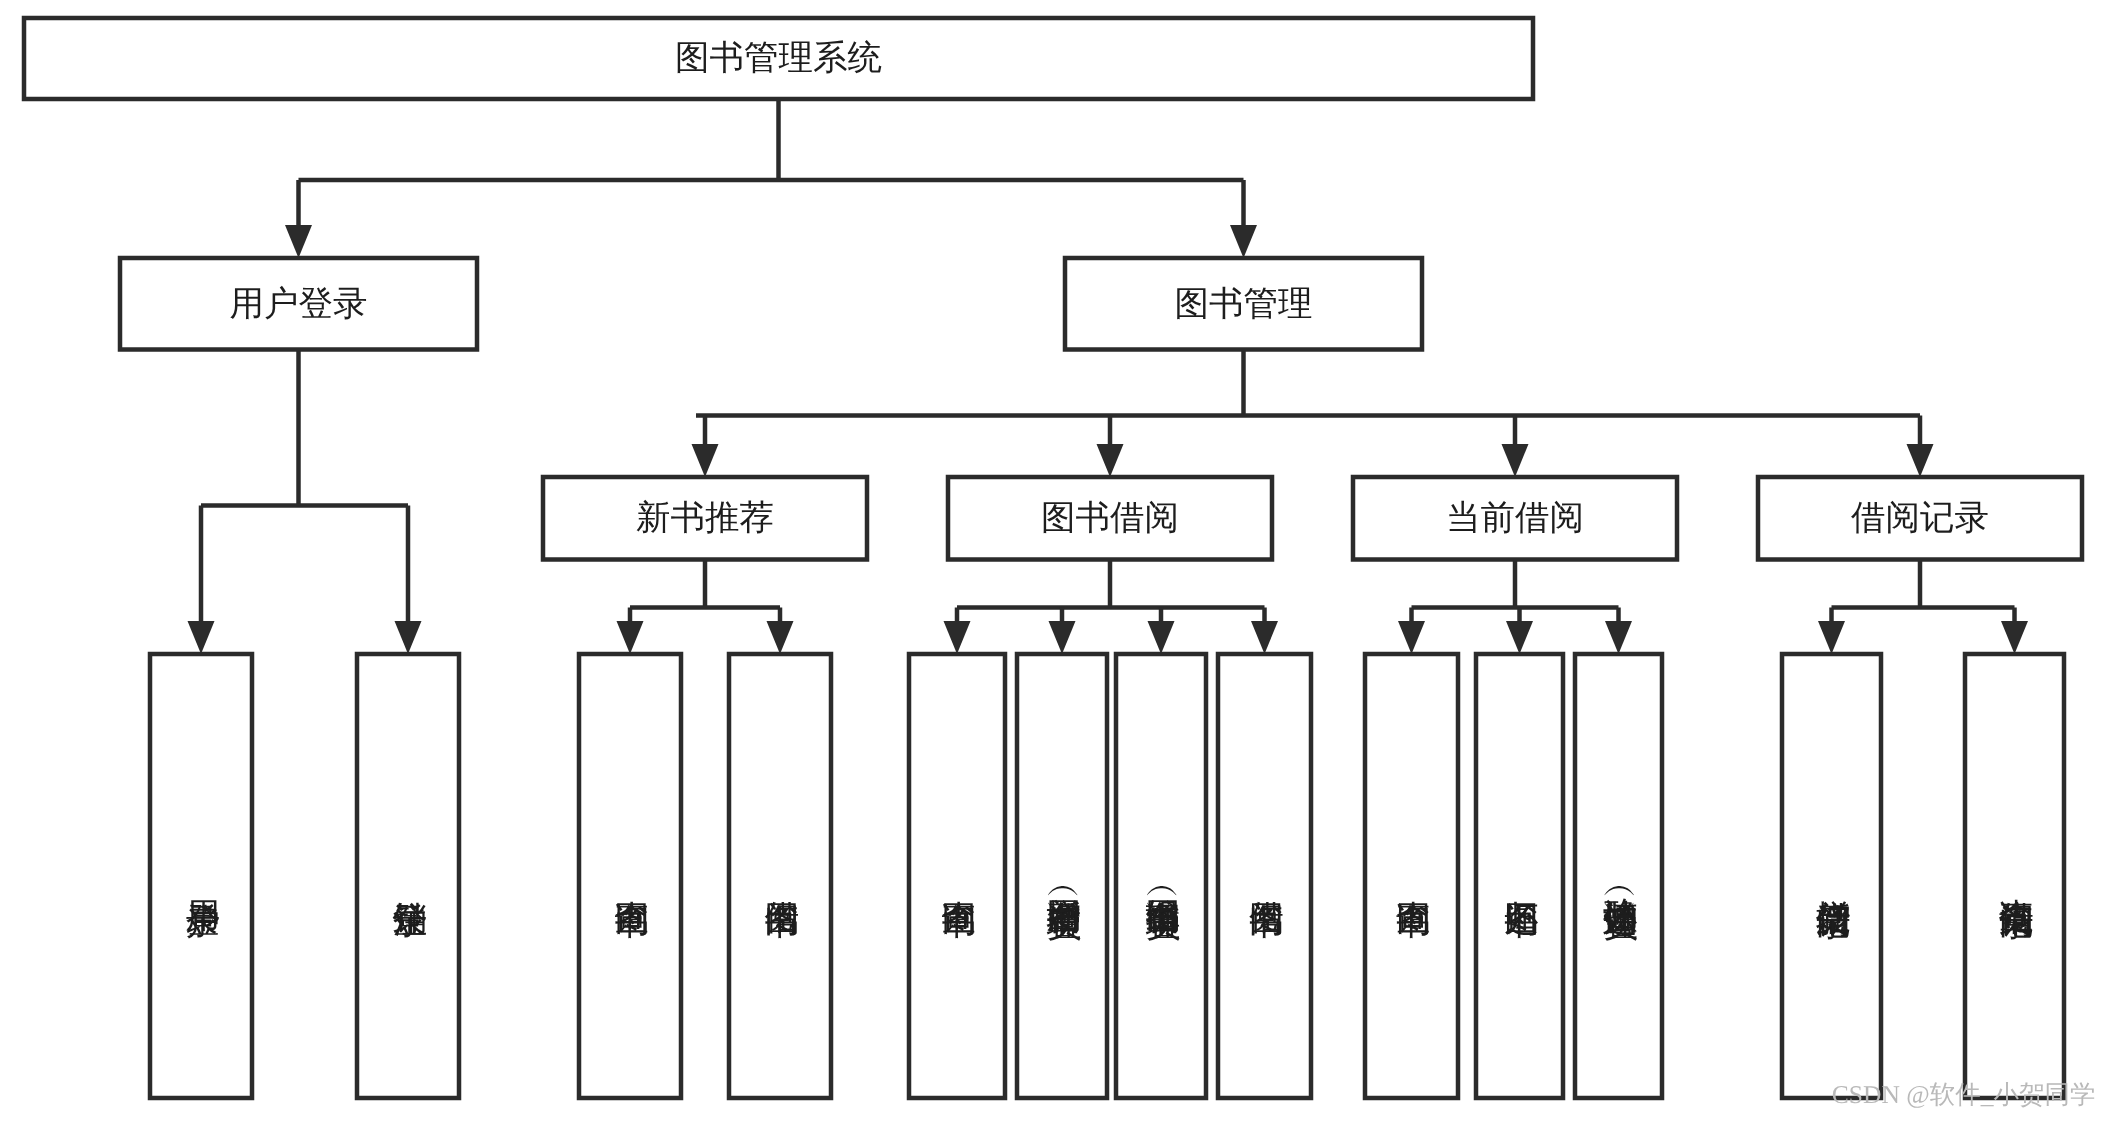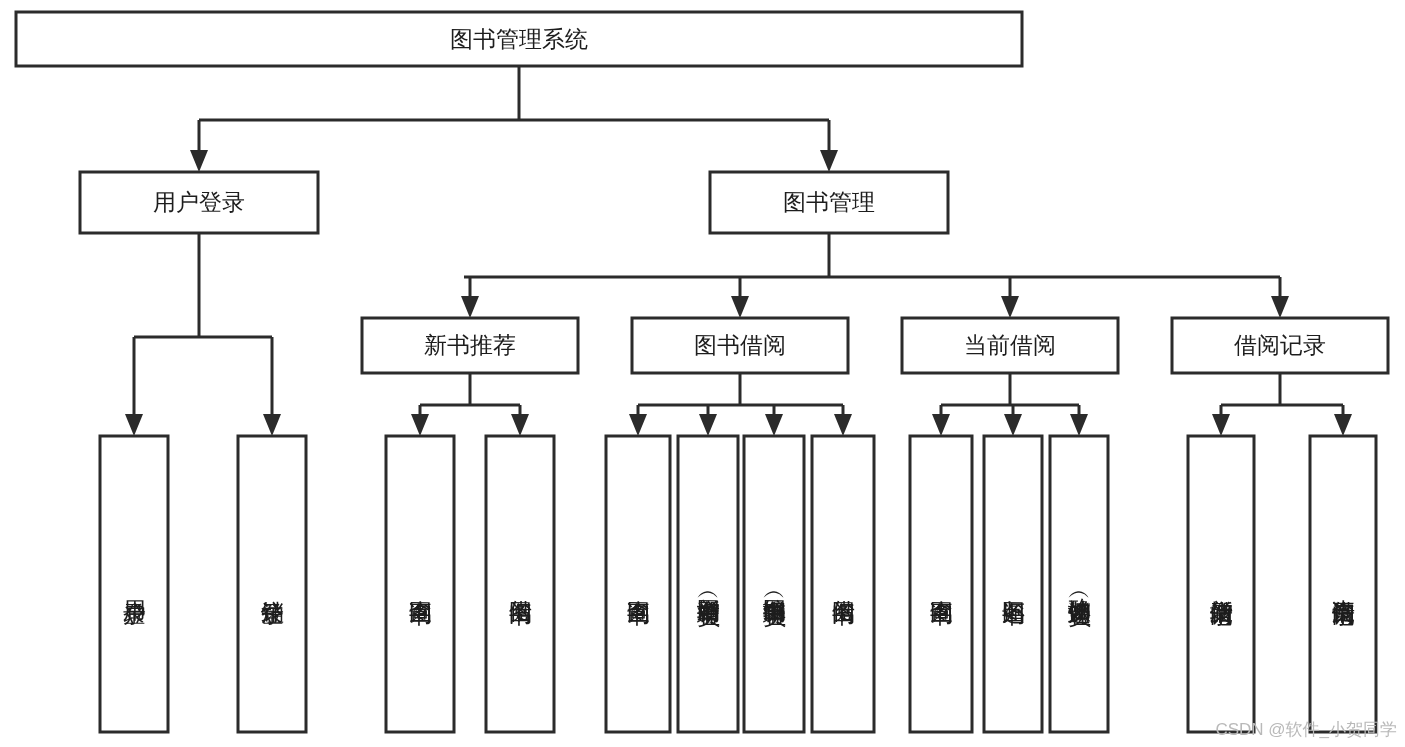--- a/index.html
+++ b/index.html
@@ -62,21 +62,21 @@
     font-size: 23px;
     line-height: 1.12;
     color: #1d1d1d;
     letter-spacing: 1px;
     white-space: nowrap;
   }
   .watermark {
     position: absolute;
     right: 8px;
     bottom: 6px;
-    font-family: Liberation Sans, sans-serif;
+    font-family: Liberation Serif, serif;
     font-size: 17px;
     color: #b9b9b9;
     white-space: nowrap;
   }
 </style>
 </head>
 <body>
 
 <div id="diagram-root">
 

